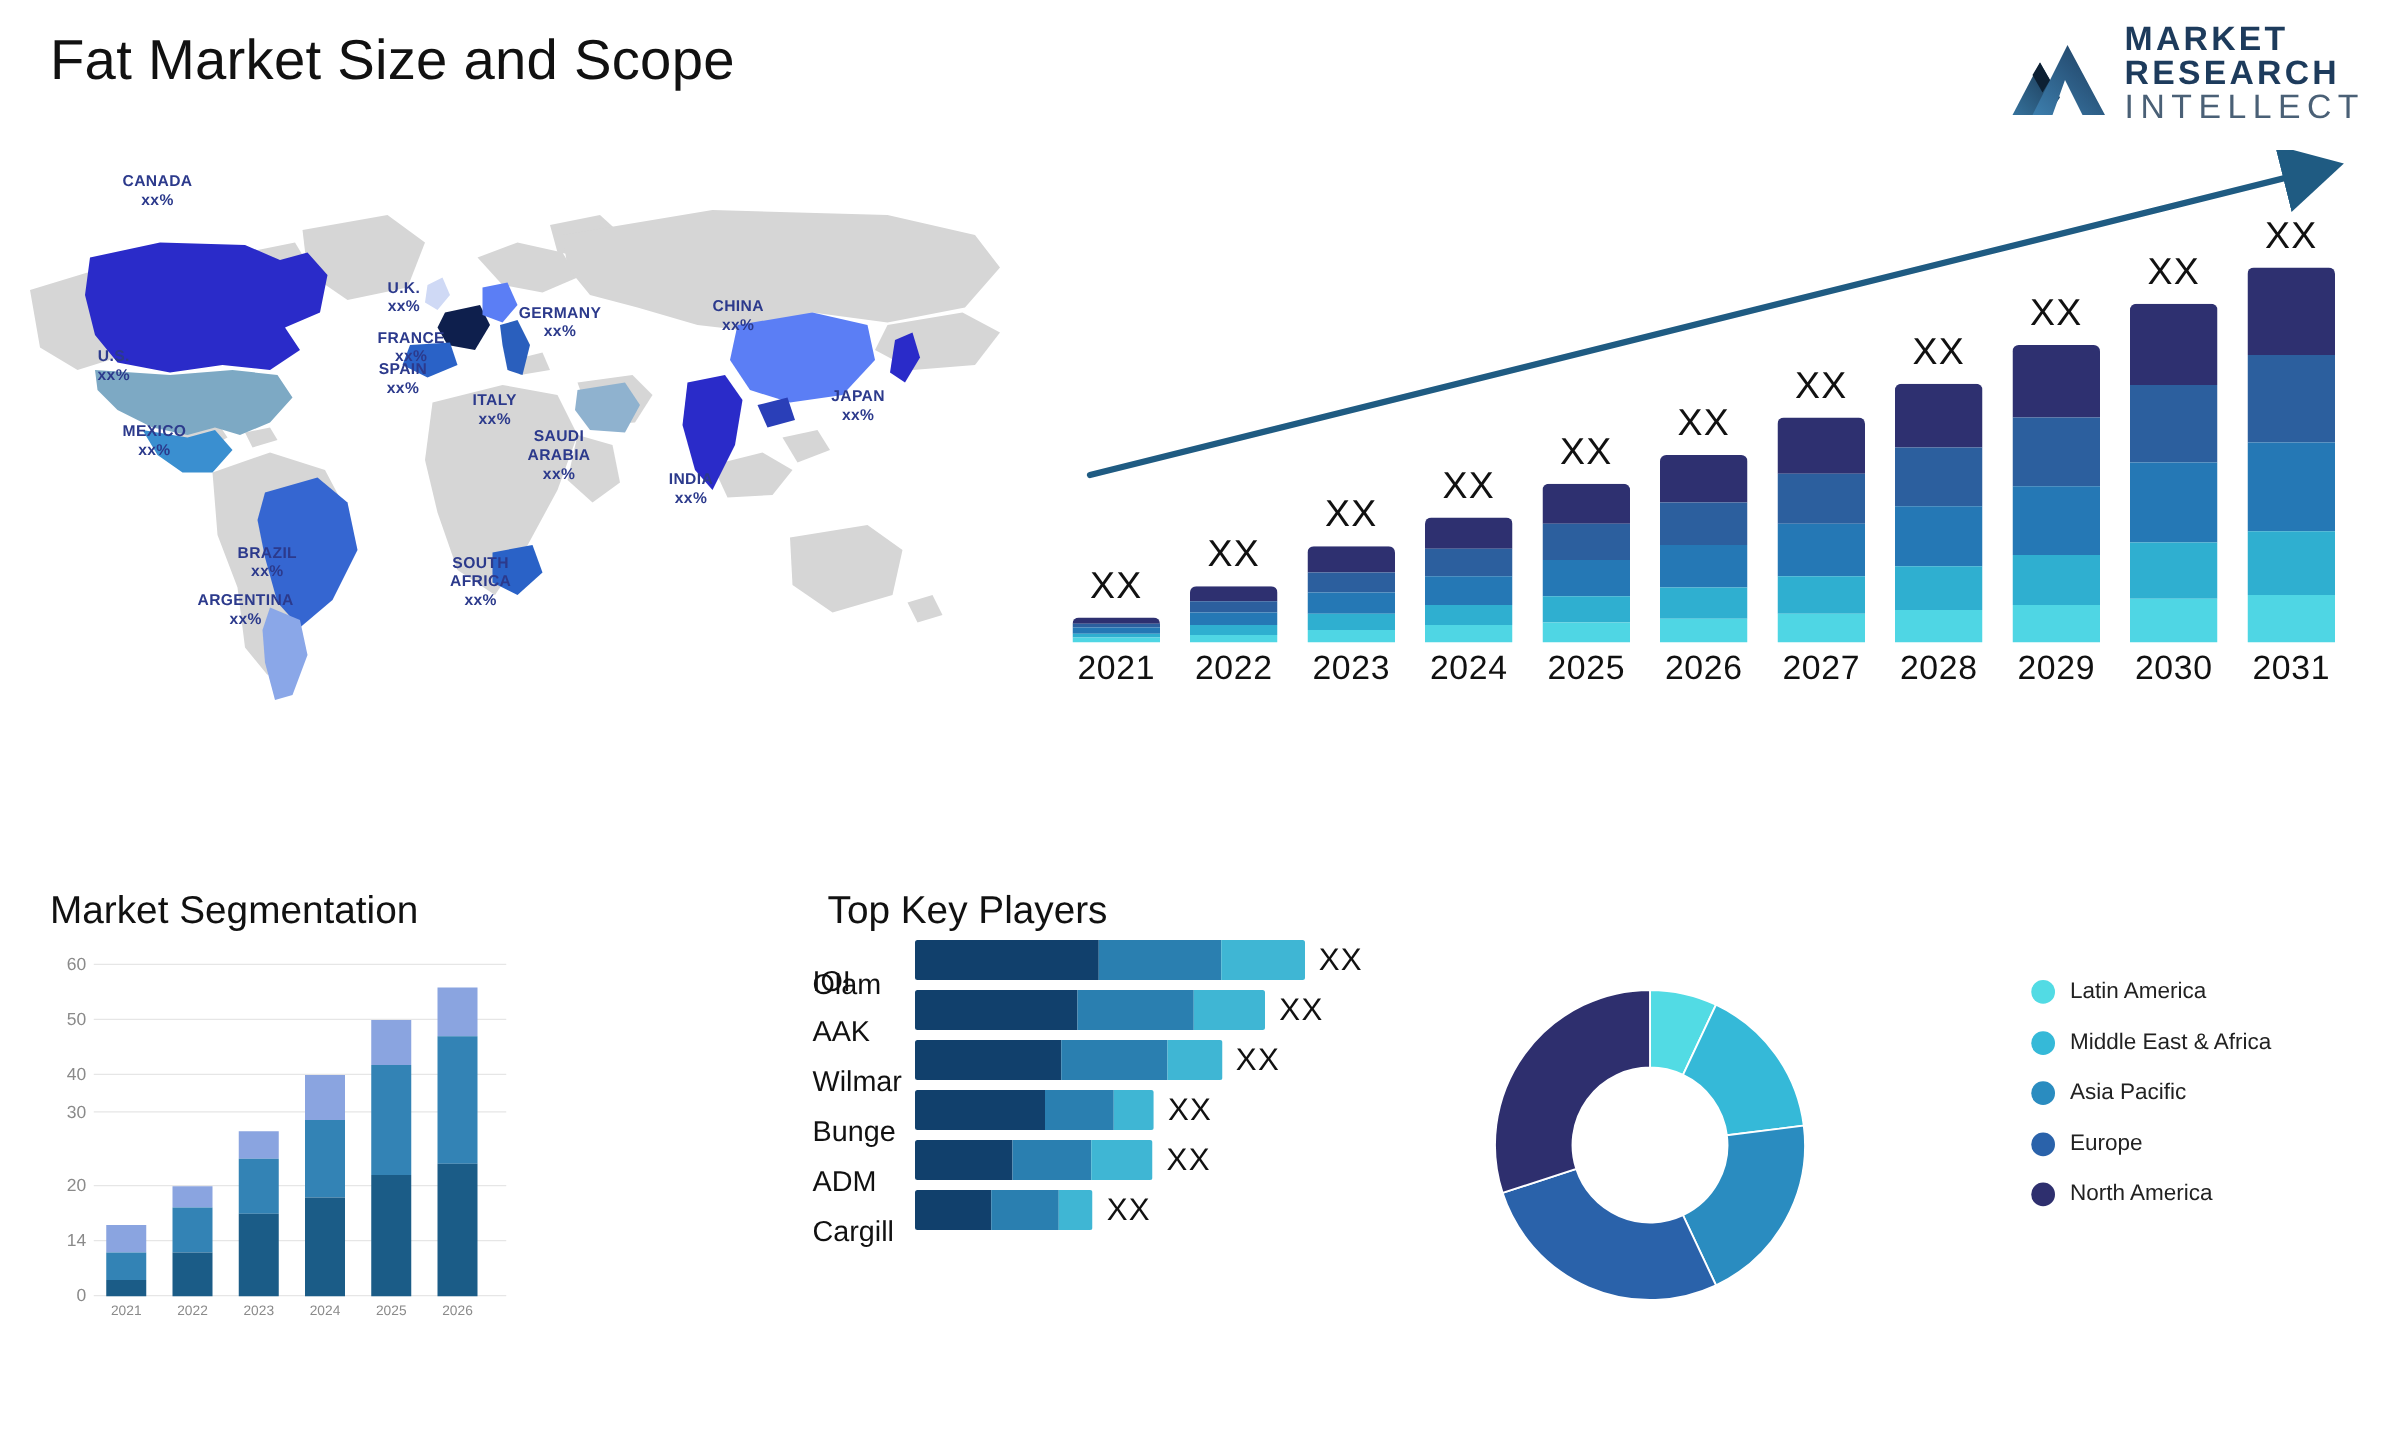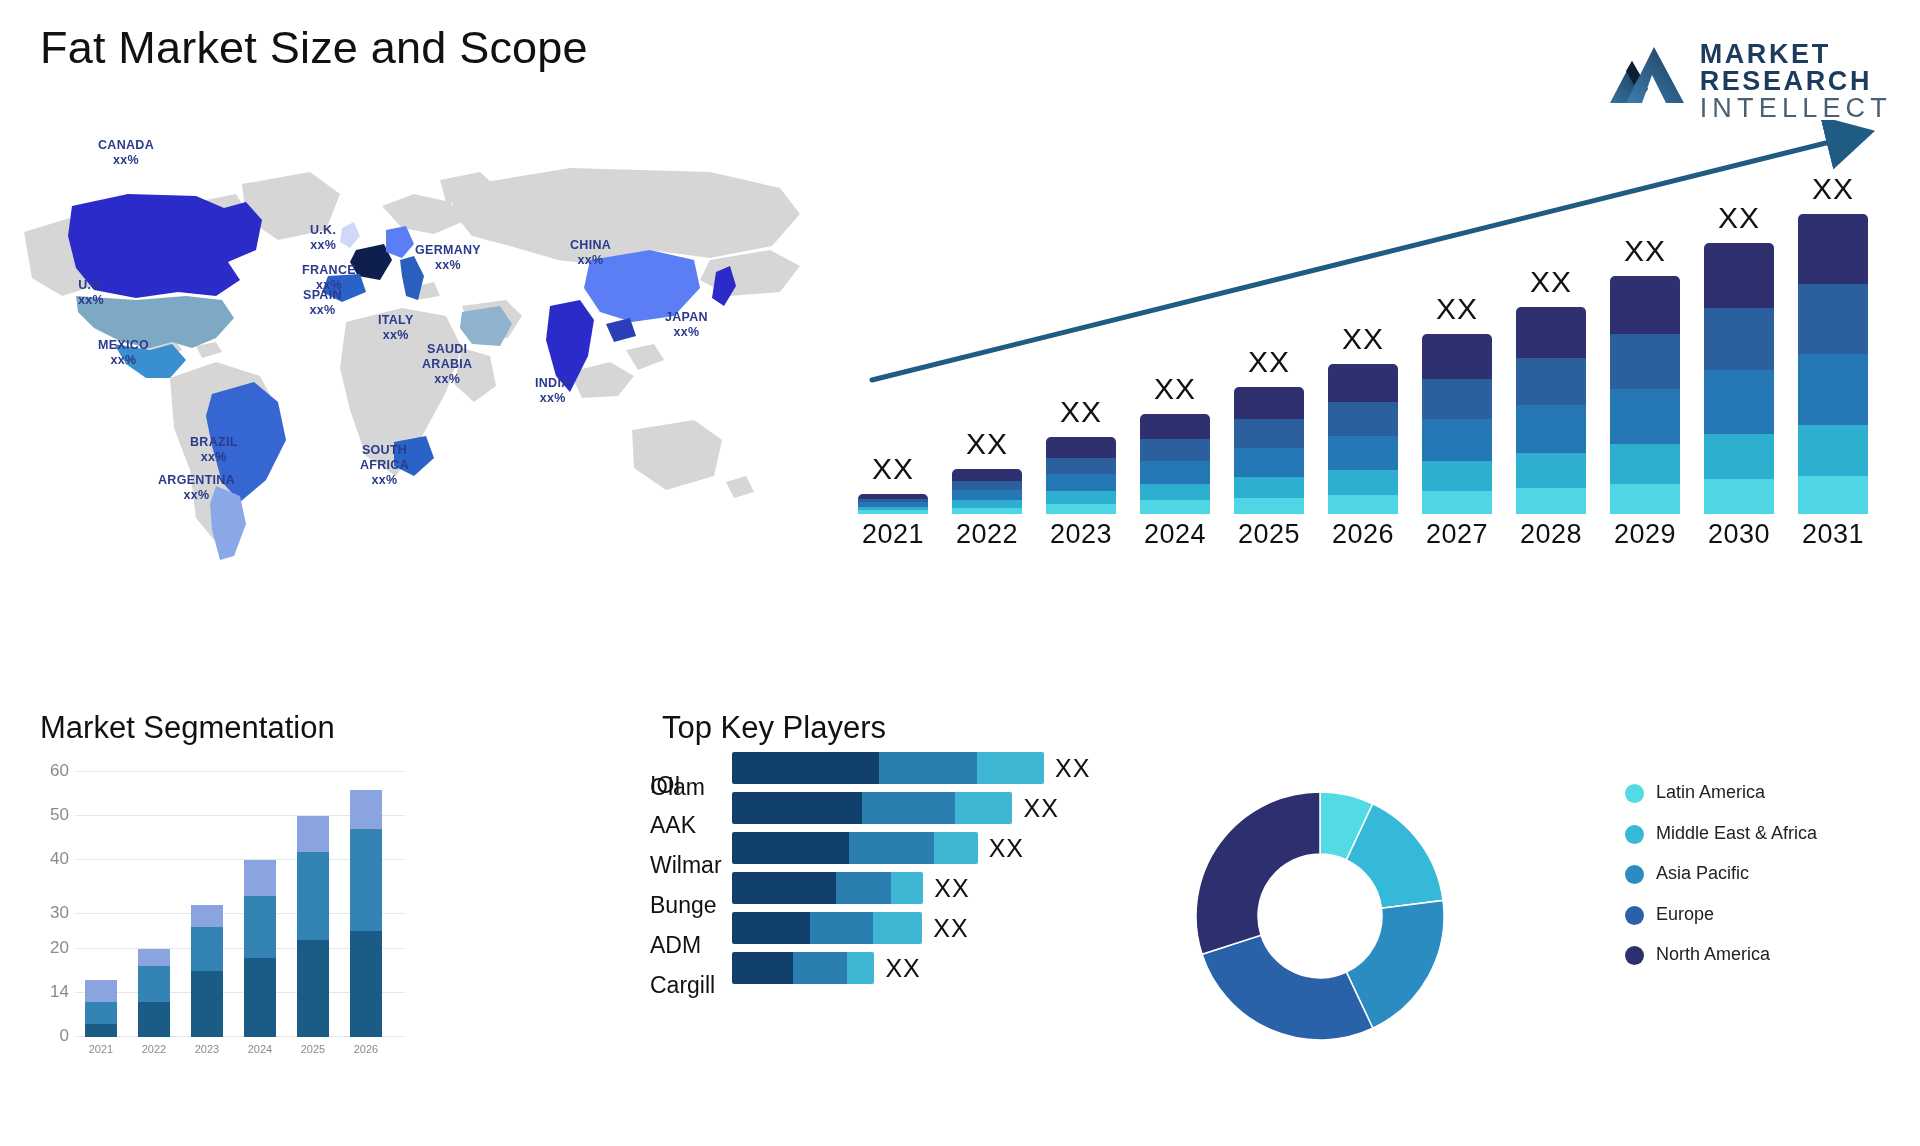--- a/index.html
+++ b/index.html
@@ -12,21 +12,21 @@
   #page { position: relative; width: 1920px; height: 1146px; background: #fff; }
 
   
   .page-title {
     position: absolute; left: 40px; top: 22px;
     font-size: 45px; font-weight: 400; color: #111; letter-spacing: .2px;
     font-family: "Liberation Sans", sans-serif;
   }
   .logo { position: absolute; right: 28px; top: 18px; display: flex; align-items: center; gap: 14px; }
   .logo-mark { width: 78px; height: 70px; }
-  .logo-text { display: flex; flex-direction: column; line-height: 1.0; margin-top: 23px; }
+  .logo-text { display: flex; flex-direction: column; line-height: 1.0; }
   .logo-l1, .logo-l2 { font-size: 27px; font-weight: 700; color: #1d3b5c; letter-spacing: 2.6px; }
   .logo-l3 { font-size: 27px; font-weight: 300; color: #4a6076; letter-spacing: 5.2px; }
 
   
   #map-panel { position: absolute; left: 10px; top: 110px; width: 820px; height: 455px; }
   #map-svg { position: absolute; left: 0; top: 0; }
   .map-label {
     position: absolute; text-align: center;
     font-size: 12.5px; font-weight: 700; color: #2c3a8c;
     letter-spacing: .3px; line-height: 1.18; white-space: pre-line;
@@ -47,21 +47,21 @@
     font-size: 27px; color: #111; letter-spacing: .5px;
   }
 
   
   .sec-head { position: absolute; font-size: 31px; font-weight: 400; color: #111; }
 
   
   #seg-panel { position: absolute; left: 40px; top: 710px; width: 600px; height: 400px; }
   #seg-plot { position: absolute; left: 35px; top: 62px; width: 330px; height: 265px; }
   .seg-grid { position: absolute; left: 0; right: 0; height: 1px; background: #e6e6e6; }
-  .seg-ytick { position: absolute; right: calc(100% + 6px); font-size: 17px; color: #8a8a8a;
+  .seg-ytick { position: absolute; right: calc(100% + 6px); font-size: 14px; color: #8a8a8a;
                transform: translateY(-50%); white-space: nowrap; }
   .seg-bar { position: absolute; bottom: 0; width: 32px; display: flex; flex-direction: column-reverse; }
   .seg-seg { width: 100%; }
   .seg-xlabel { position: absolute; top: calc(100% + 6px); width: 100%; text-align: center;
                 font-size: 11px; color: #8a8a8a; }
   #seg-legend { position: absolute; left: 395px; top: 152px; }
   .lg-row { display: flex; align-items: center; gap: 13px; margin-bottom: 22px; }
   .lg-dot { width: 17px; height: 17px; border-radius: 50%; flex: none; }
   .lg-lbl { font-size: 23px; color: #111; }
 
@@ -343,21 +343,21 @@
     <div id="seg-plot">
         <div class="seg-grid" style="bottom: 0px;">
           <span class="seg-ytick">0</span>
         </div>
         <div class="seg-grid" style="bottom: 44.1667px;">
           <span class="seg-ytick">14</span>
         </div>
         <div class="seg-grid" style="bottom: 88.3333px;">
           <span class="seg-ytick">20</span>
         </div>
-        <div class="seg-grid" style="bottom: 123px; text-align: right;">
+        <div class="seg-grid" style="bottom: 147px; text-align: right;">
           <span class="seg-ytick">30</span>
         </div>
         <div class="seg-grid" style="bottom: 176.667px;">
           <span class="seg-ytick">40</span>
         </div>
         <div class="seg-grid" style="bottom: 220.833px;">
           <span class="seg-ytick">50</span>
         </div>
         <div class="seg-grid" style="bottom: 265px;">
           <span class="seg-ytick">60</span>

